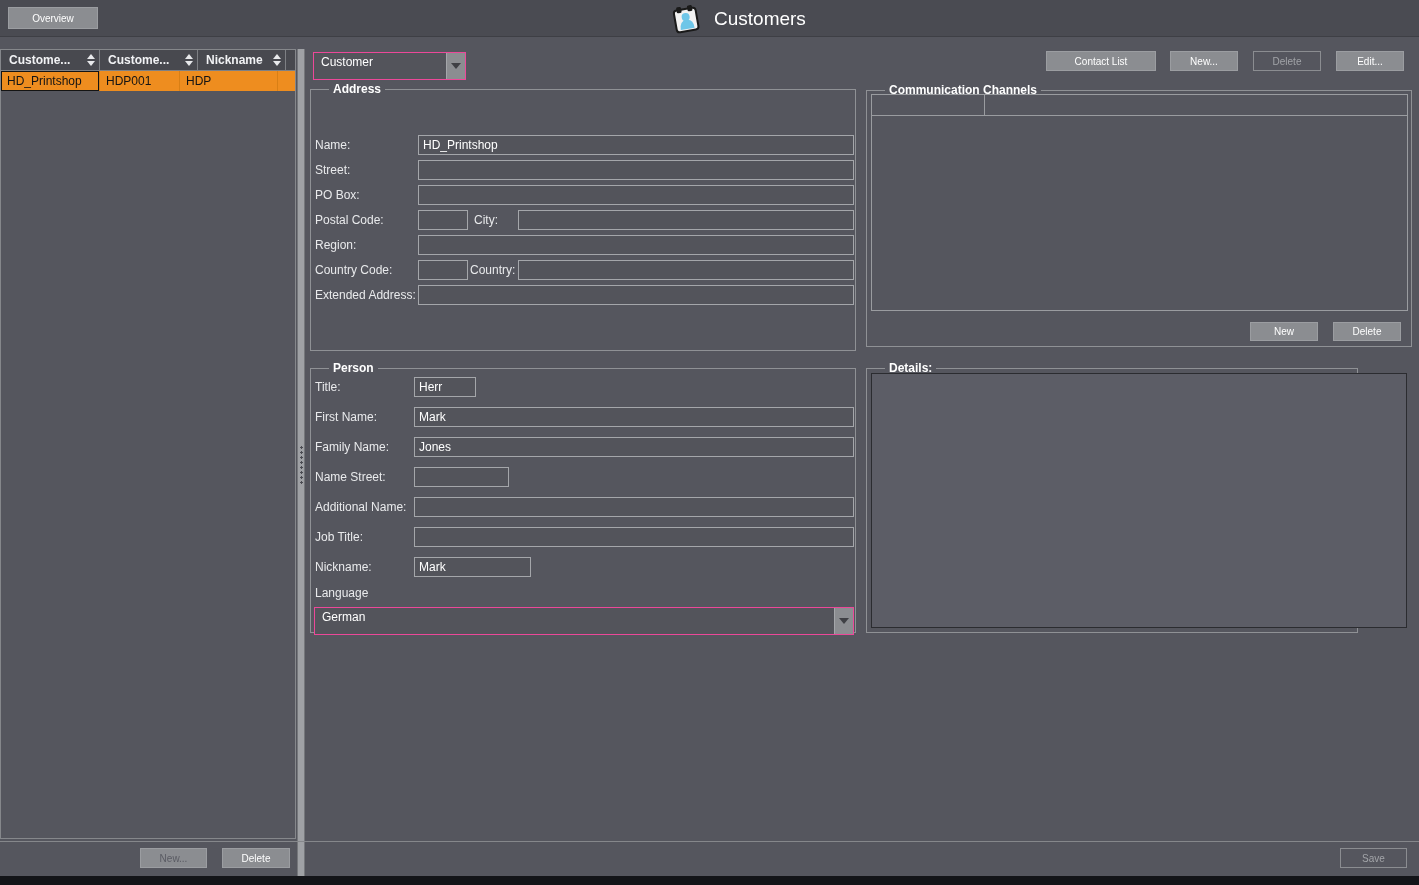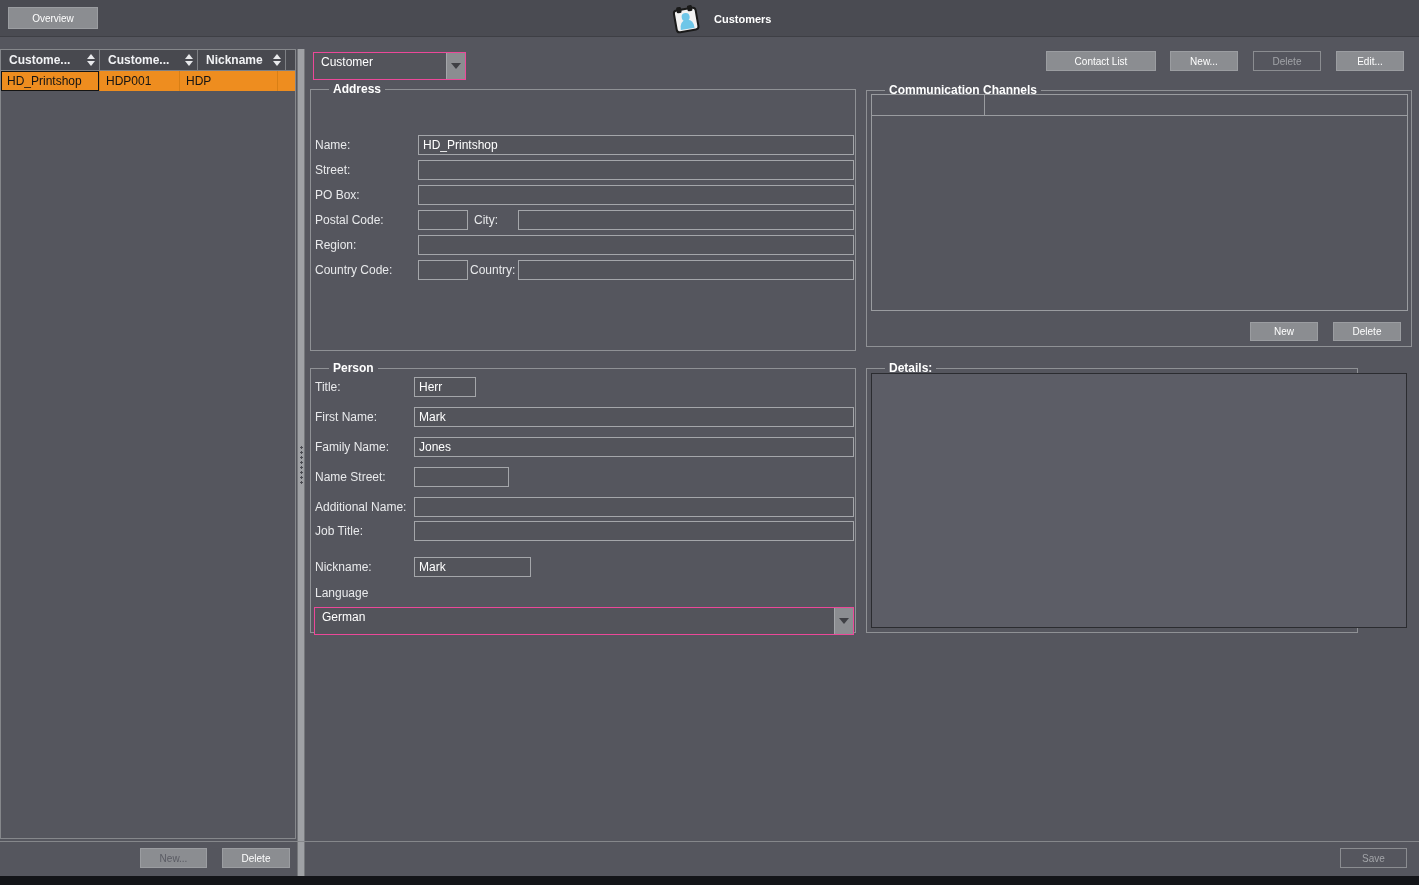--- a/index.html
+++ b/index.html
@@ -7,21 +7,21 @@
   body {
     position:relative; overflow:hidden;
     background:#55565e;
     font-family:"Liberation Sans", sans-serif;
     font-size:12px; color:#e9eaec;
   }
   
   .topbar { position:absolute; left:0; top:0; width:1419px; height:37px;
     background:#4a4b52; border-bottom:1px solid #3e3f45; }
   .title-wrap { position:absolute; left:670px; top:3px; display:flex; align-items:center; gap:12px; }
-  .page-title { font-weight:bold; font-size:11px; color:#ffffff; }
+  .page-title { font-weight:normal; font-size:19px; color:#ffffff; }
   
   .btn { position:absolute; display:flex; align-items:center; justify-content:center;
     background:#8b8d91; border:1px solid #9b9da1; color:#ffffff; font-size:10px;
     font-family:"Liberation Sans", sans-serif; cursor:pointer; }
   .btn.disabled { background:transparent; border:1px solid #8b8d91; color:#a2a4a8; }
   .btn.dimtext { color:#5a5b63; }
   
   .list-panel { position:absolute; left:0; top:49px; width:296px; height:790px;
     border:1px solid #85878b; background:#55565e; }
   .list-header { display:flex; height:21px; background:#48494f; border-bottom:1px solid #7e8084; }
@@ -163,20 +163,24 @@
   <div class="frow" style="top:145px;">
     <span class="flabel">Region:</span>
     <input class="field" style="left: 107px; width: 436px;" value="">
   </div>
   <div class="frow" style="top:170px;">
     <span class="flabel">Country Code:</span>
     <input class="field" style="left: 107px; width: 50px;" value="">
     <span class="flabel" style="left:159px;">Country:</span>
     <input class="field" style="left: 207px; width: 336px;" value="">
   </div>
+  <div class="frow" style="top:195px;">
+    <span class="flabel">Extended Address:</span>
+    <input class="field" style="left: 107px; width: 436px;" value="">
+  </div>
 </div>
 
 <div class="group" style="left:310px; top:368px; width:546px; height:265px;">
   <span class="group-label">Person</span>
 
   <div class="frow" style="top:8px;">
     <span class="flabel">Title:</span>
     <input class="field" style="left: 103px; width: 62px;" value="Herr">
   </div>
   <div class="frow" style="top:38px;">
@@ -188,21 +192,21 @@
     <input class="field" style="left: 103px; width: 440px;" value="Jones">
   </div>
   <div class="frow" style="top:98px;">
     <span class="flabel">Name Street:</span>
     <input class="field" style="left: 103px; width: 95px;" value="">
   </div>
   <div class="frow" style="top:128px;">
     <span class="flabel">Additional Name:</span>
     <input class="field" style="left: 103px; width: 440px;" value="">
   </div>
-  <div class="frow" style="top:152px;text-decoration:underline;">
+  <div class="frow" style="top:158px;text-decoration:underline;">
     <span class="flabel">Job Title:</span>
     <input class="field" style="left: 103px; width: 440px;" value="">
   </div>
   <div class="frow" style="top:188px;">
     <span class="flabel">Nickname:</span>
     <input class="field" style="left: 103px; width: 117px;" value="Mark">
   </div>
   <div class="frow" style="top:214px;">
     <span class="flabel">Language</span>
   </div>

